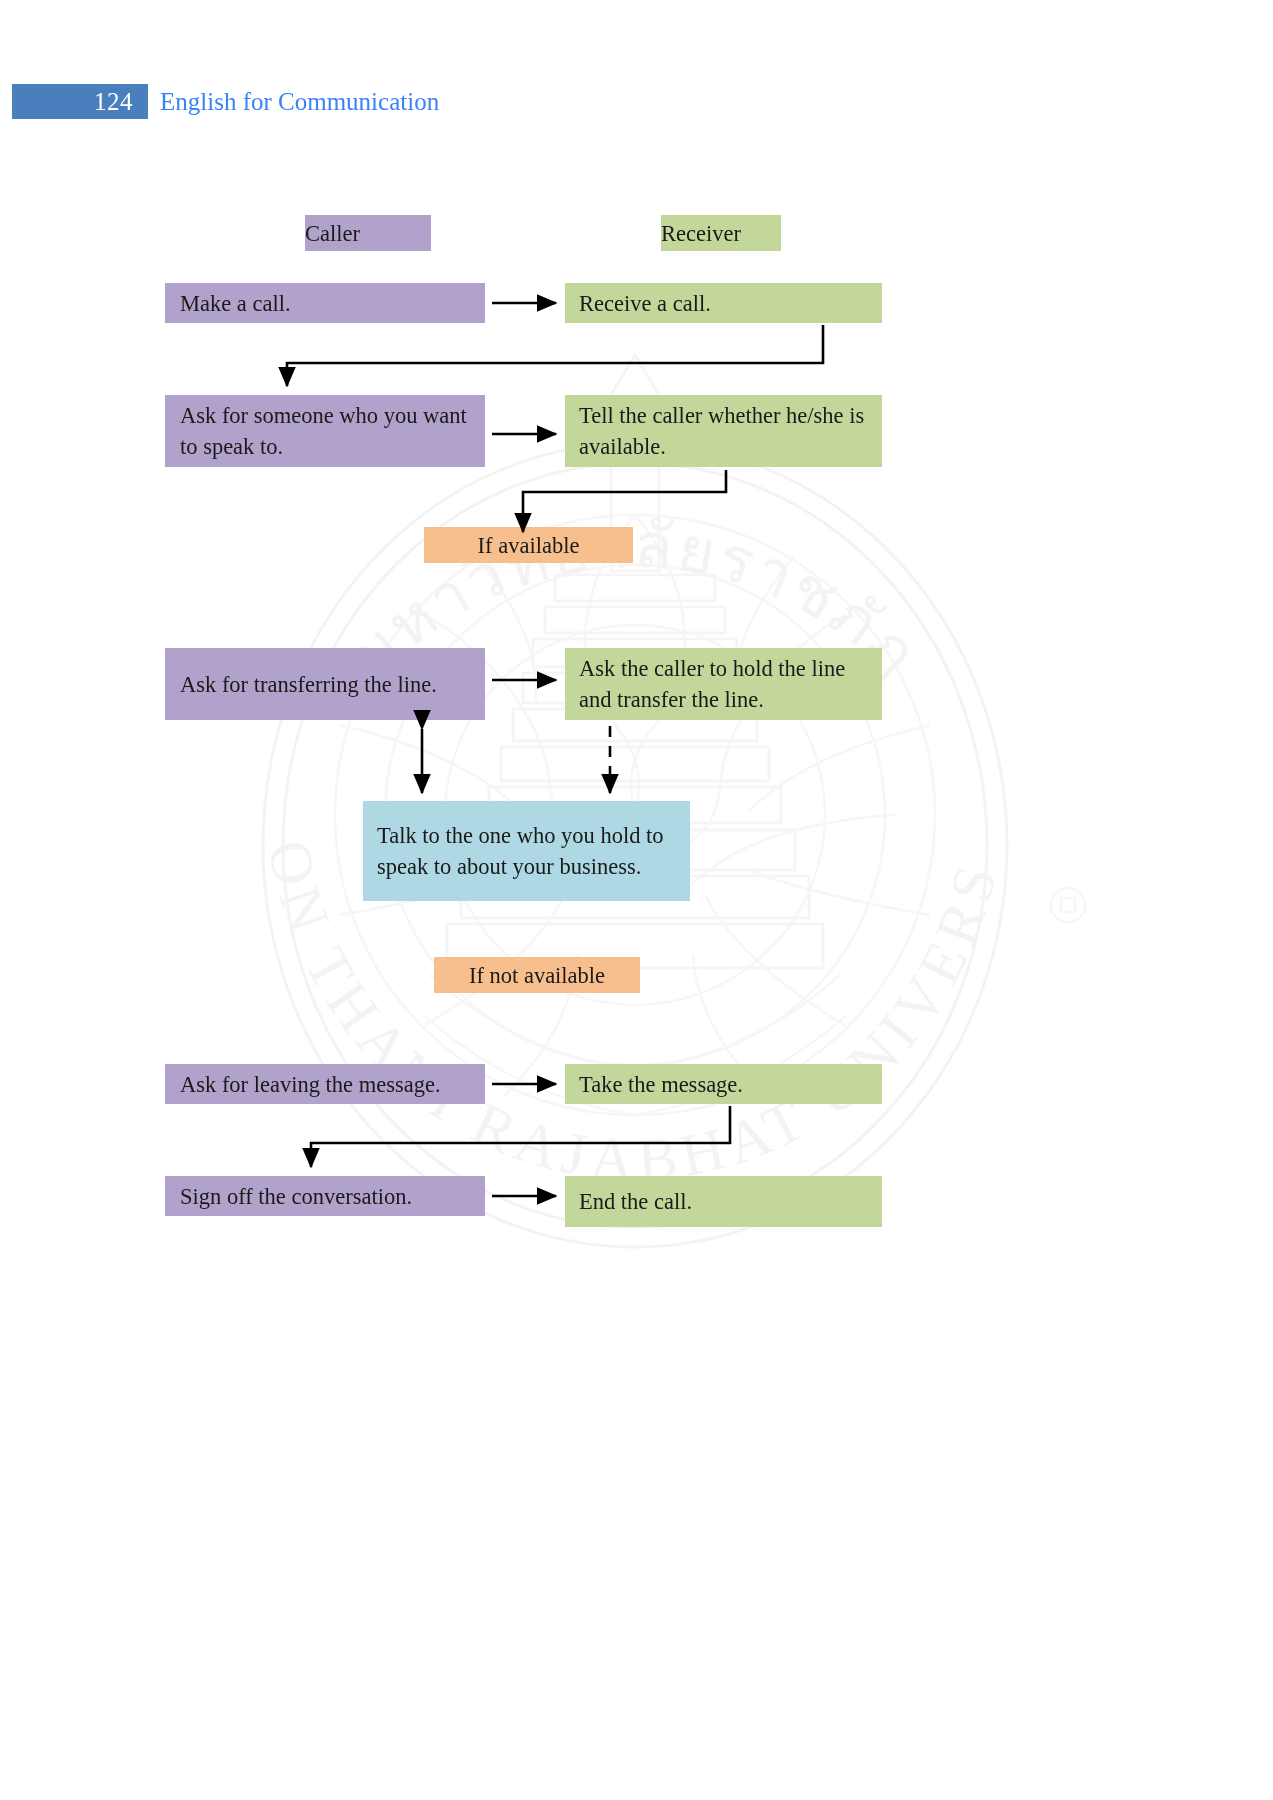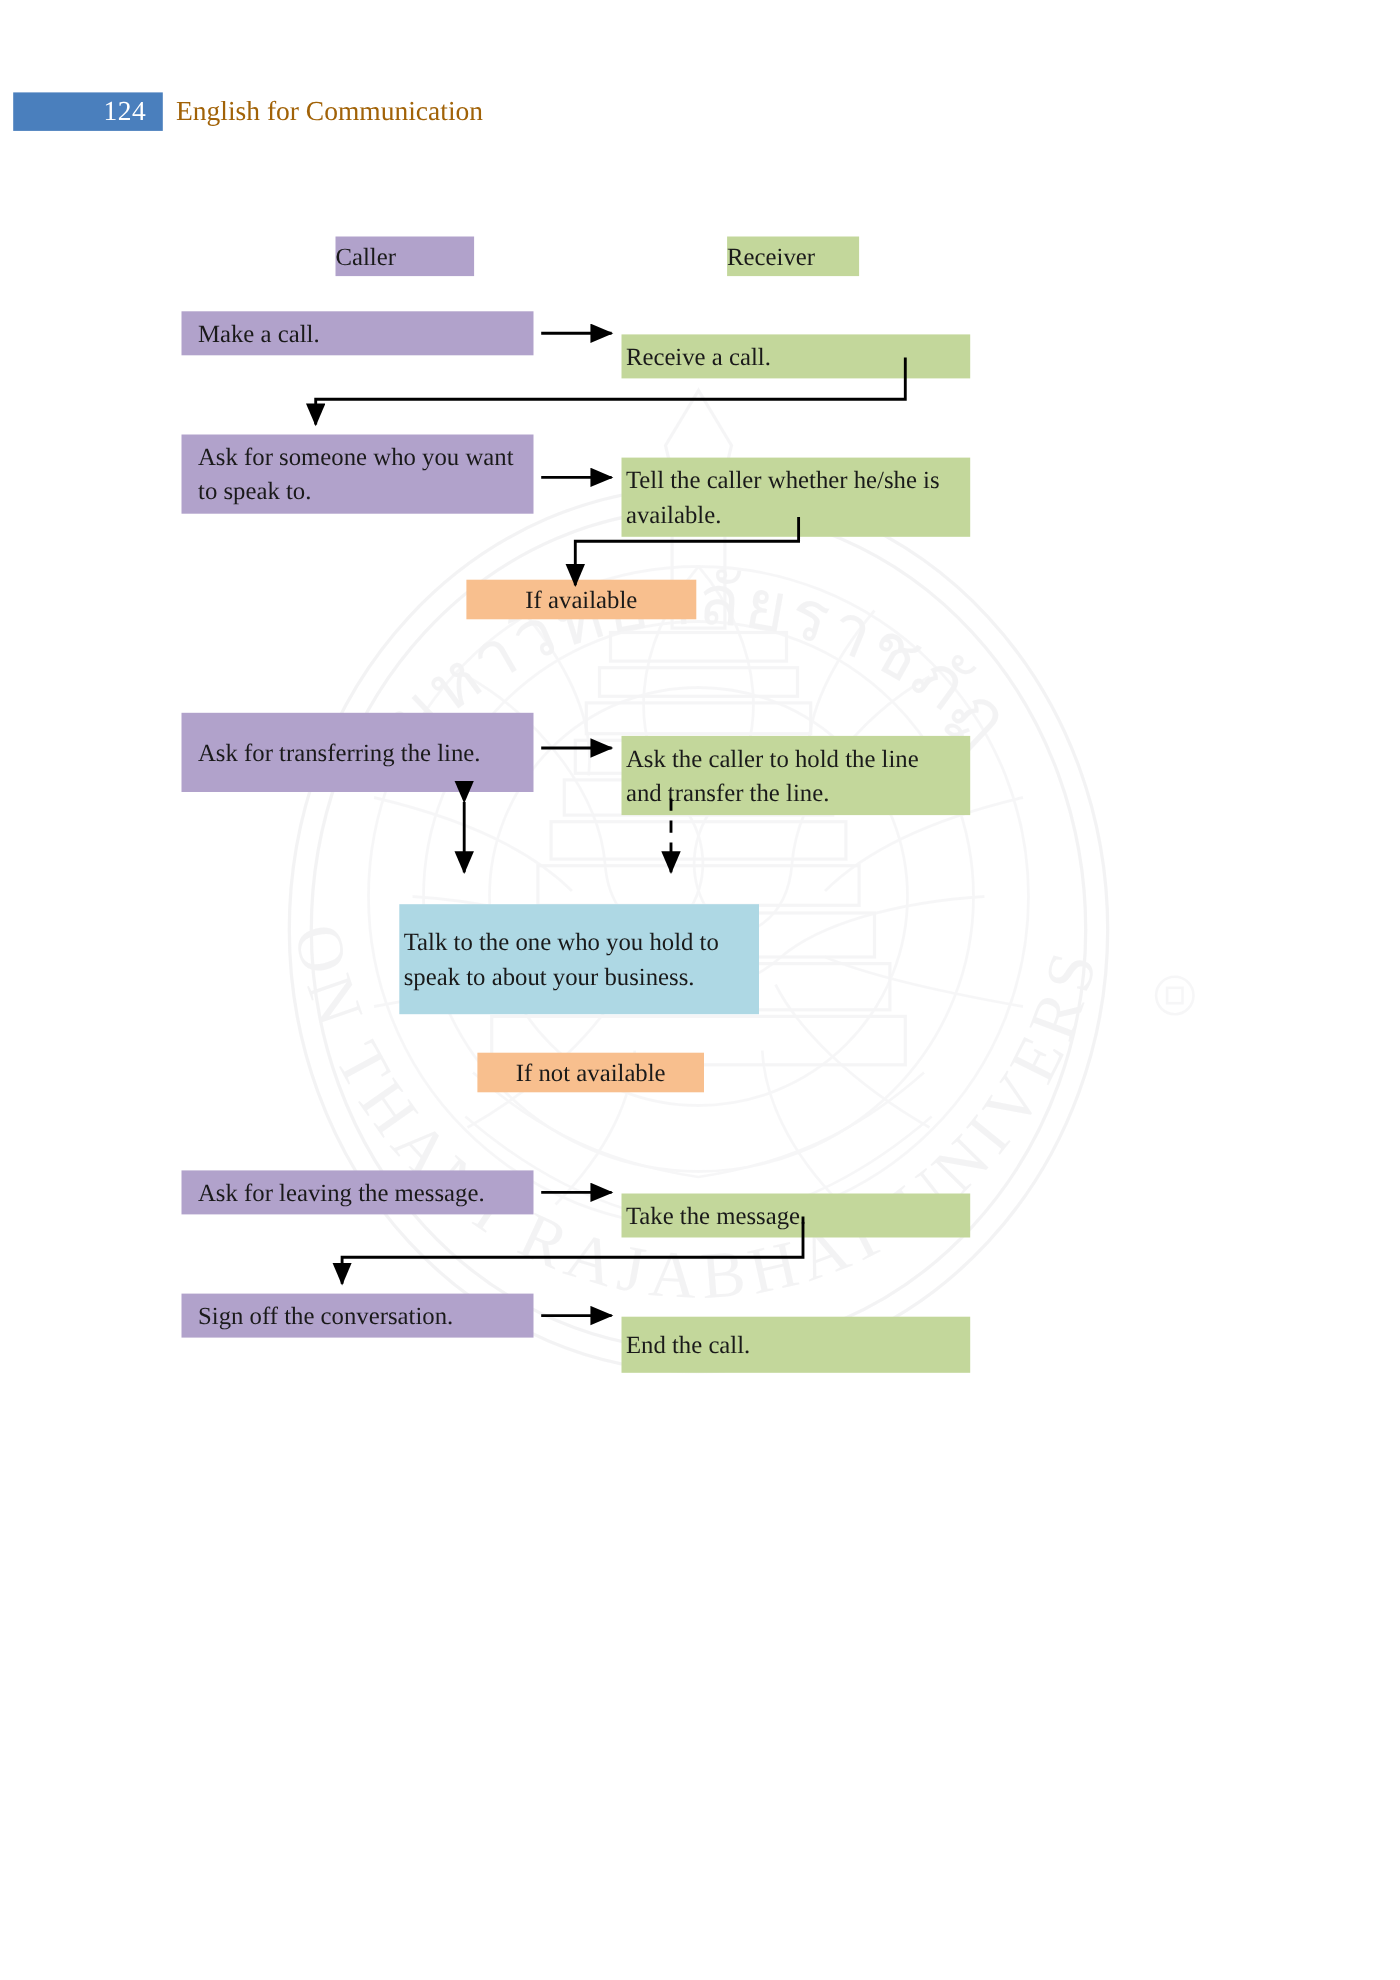--- a/index.html
+++ b/index.html
@@ -11,37 +11,37 @@
              opacity:.5;pointer-events:none;z-index:0;}
 
   
   #header{position:absolute;left:0;top:84px;width:1273px;height:40px;z-index:3;margin-left:12px;}
   #page-num-bar{position:absolute;left:0;top:0;width:136px;height:35px;
                 background:#4a7fbd;}
   #page-num{position:absolute;left:0;top:0;width:136px;height:35px;
             line-height:35px;text-align:right;padding-right:15px;
             box-sizing:border-box;color:#ffffff;font-size:25px;letter-spacing:.5px;}
   #header-title{position:absolute;left:148px;top:0;height:35px;line-height:35px;
-                font-size:25px;color:#a16207;white-space:nowrap;}
+                font-size:25px;color:#3b82f6;white-space:nowrap;}
 
   
   #flow{position:absolute;left:0;top:0;width:1273px;height:1800px;z-index:2;}
 
   .node{position:absolute;box-sizing:border-box;display:flex;align-items:center;
         font-size:22.5px;line-height:31px;}
   .node .txt{display:block;width:100%;}
 
   .lane-head{justify-content:flex-start;font-size:22.5px;}
   .caller{background:#b1a2cb;}
   .receiver{background:#c3d79b;}
   .cond{background:#f8bf8e;justify-content:center;}
   .talk{background:#aed8e4;}
 
   .pad-l{padding-left:15px;padding-right:10px;}
-  .pad-lg{padding-left:4px;padding-right:10px;margin-top:21px;}
+  .pad-lg{padding-left:14px;padding-right:10px;}
 
   
   #arrows{position:absolute;left:0;top:0;width:1273px;height:1800px;
           z-index:4;pointer-events:none;}
 </style>
 </head>
 <body>
 
 <div id="watermark">
   <svg viewBox="0 0 920 1160" width="920" height="1160">

